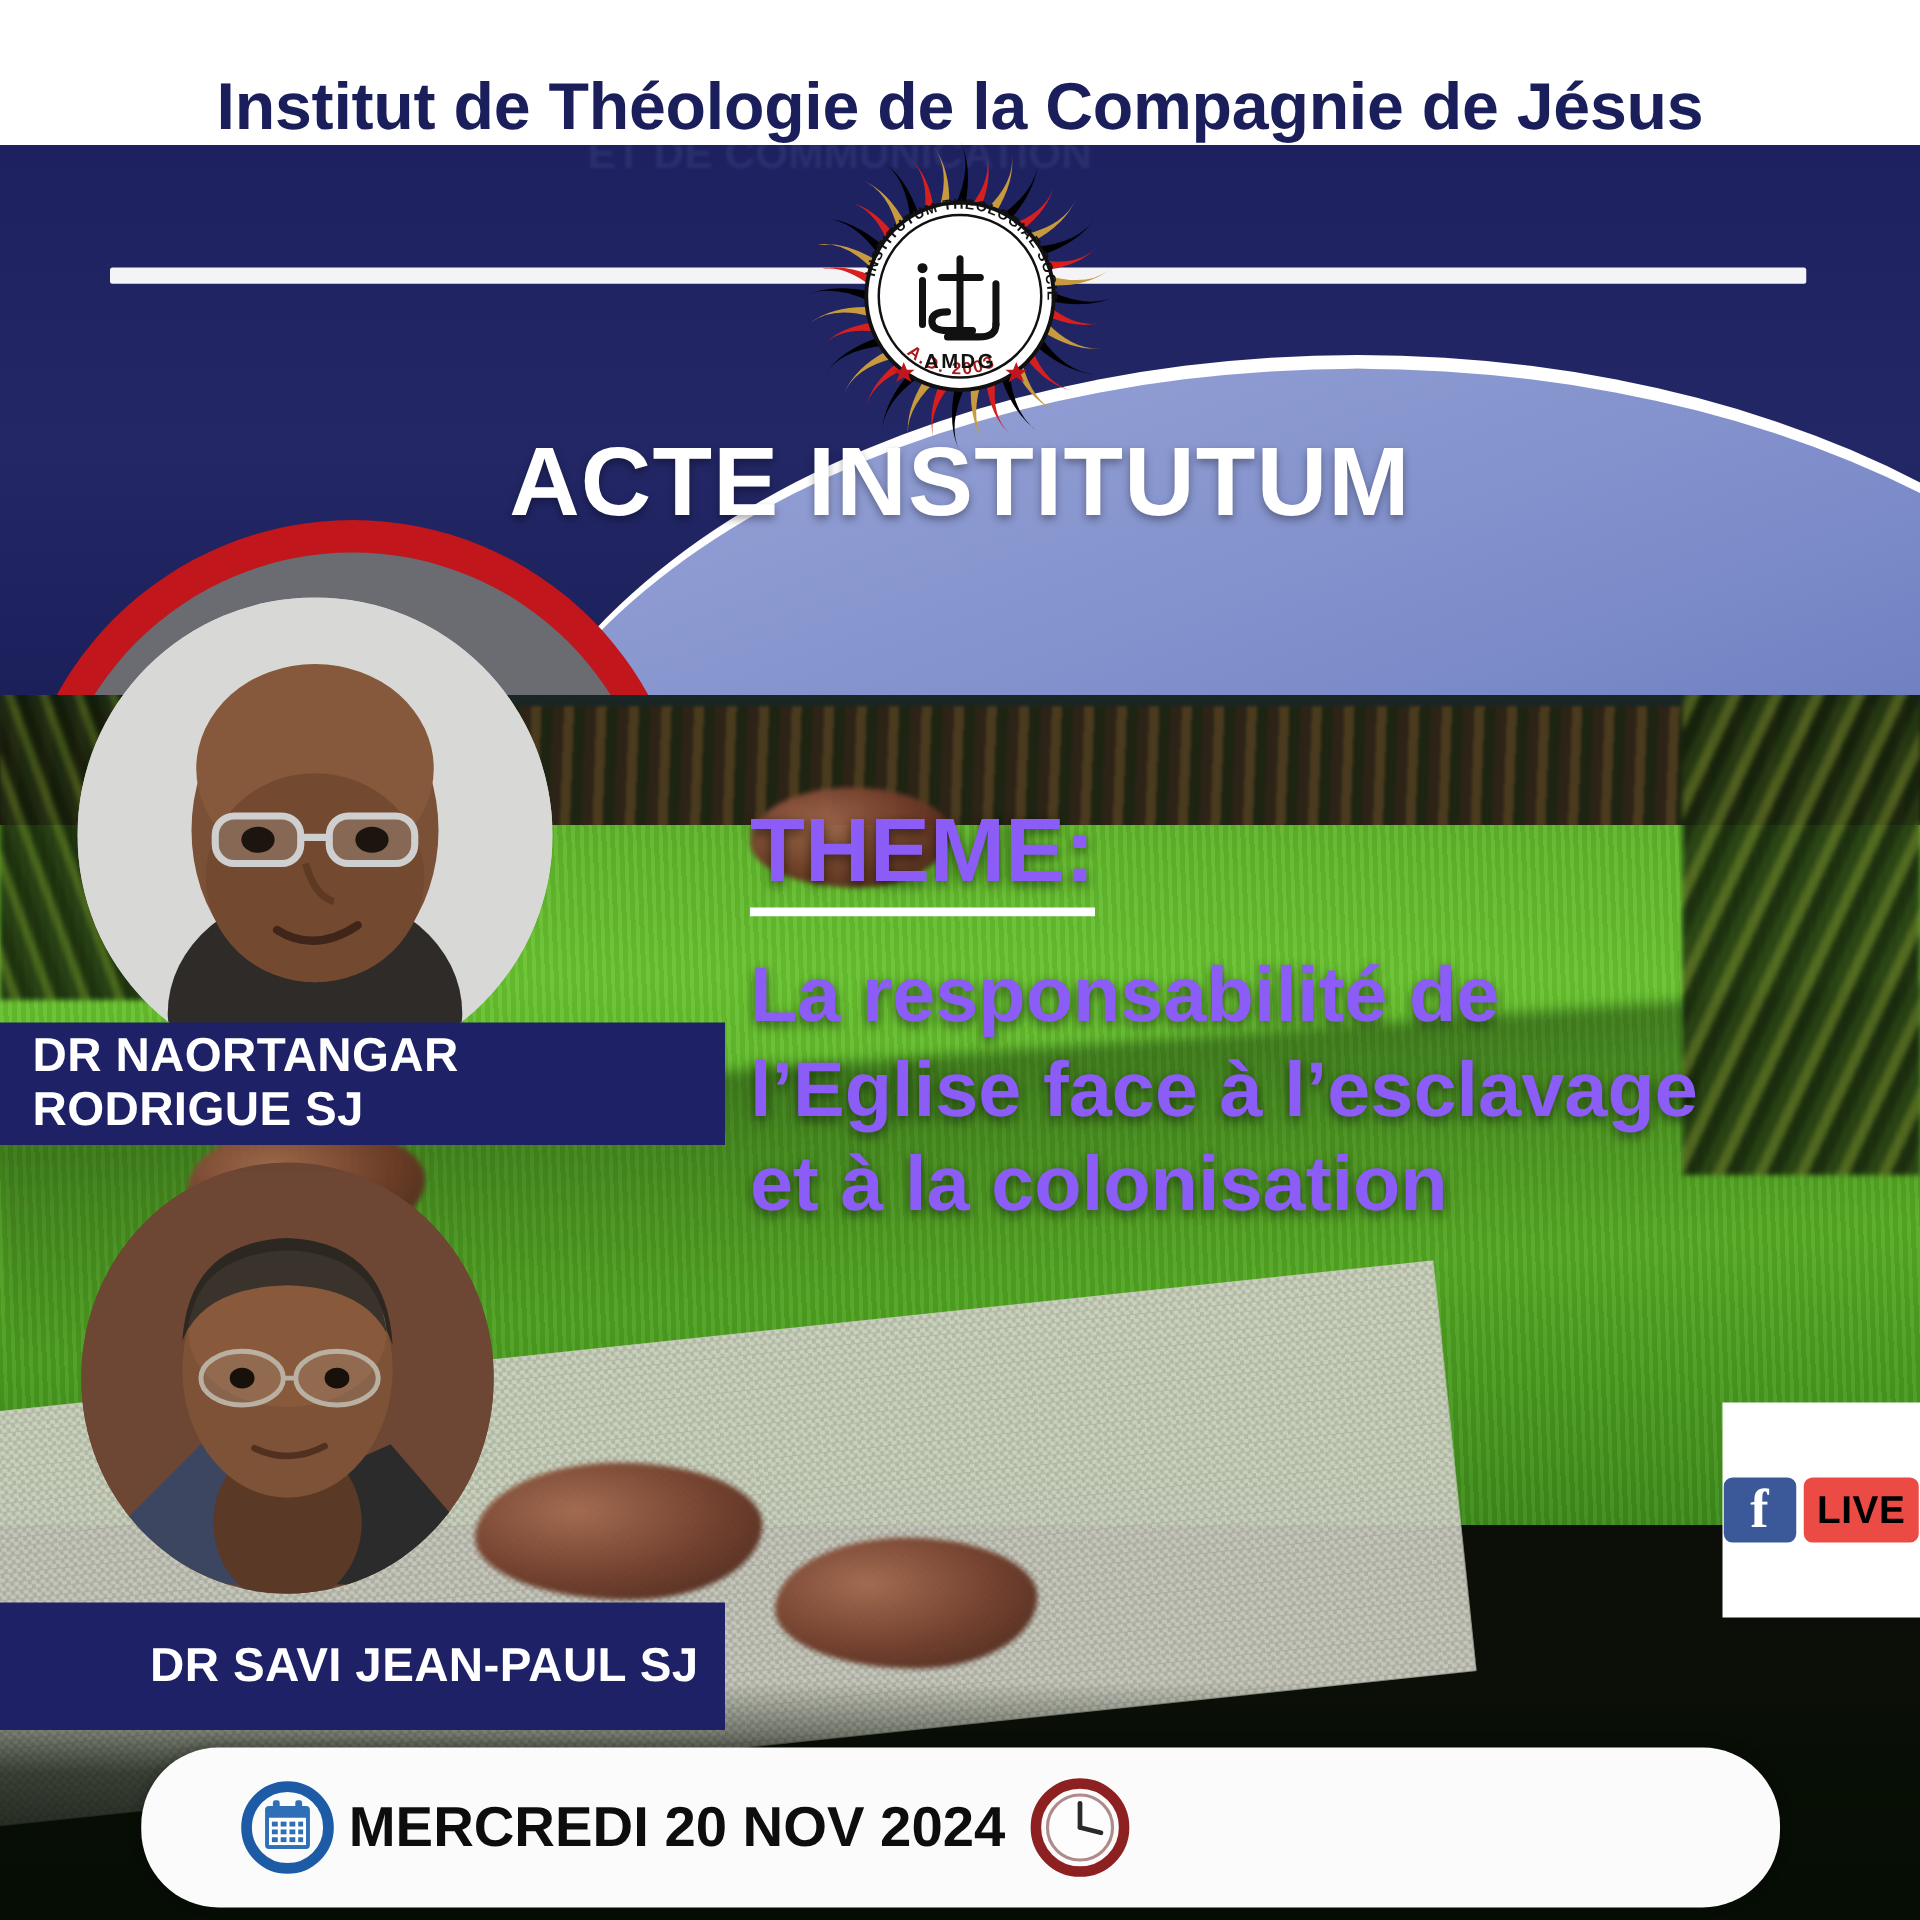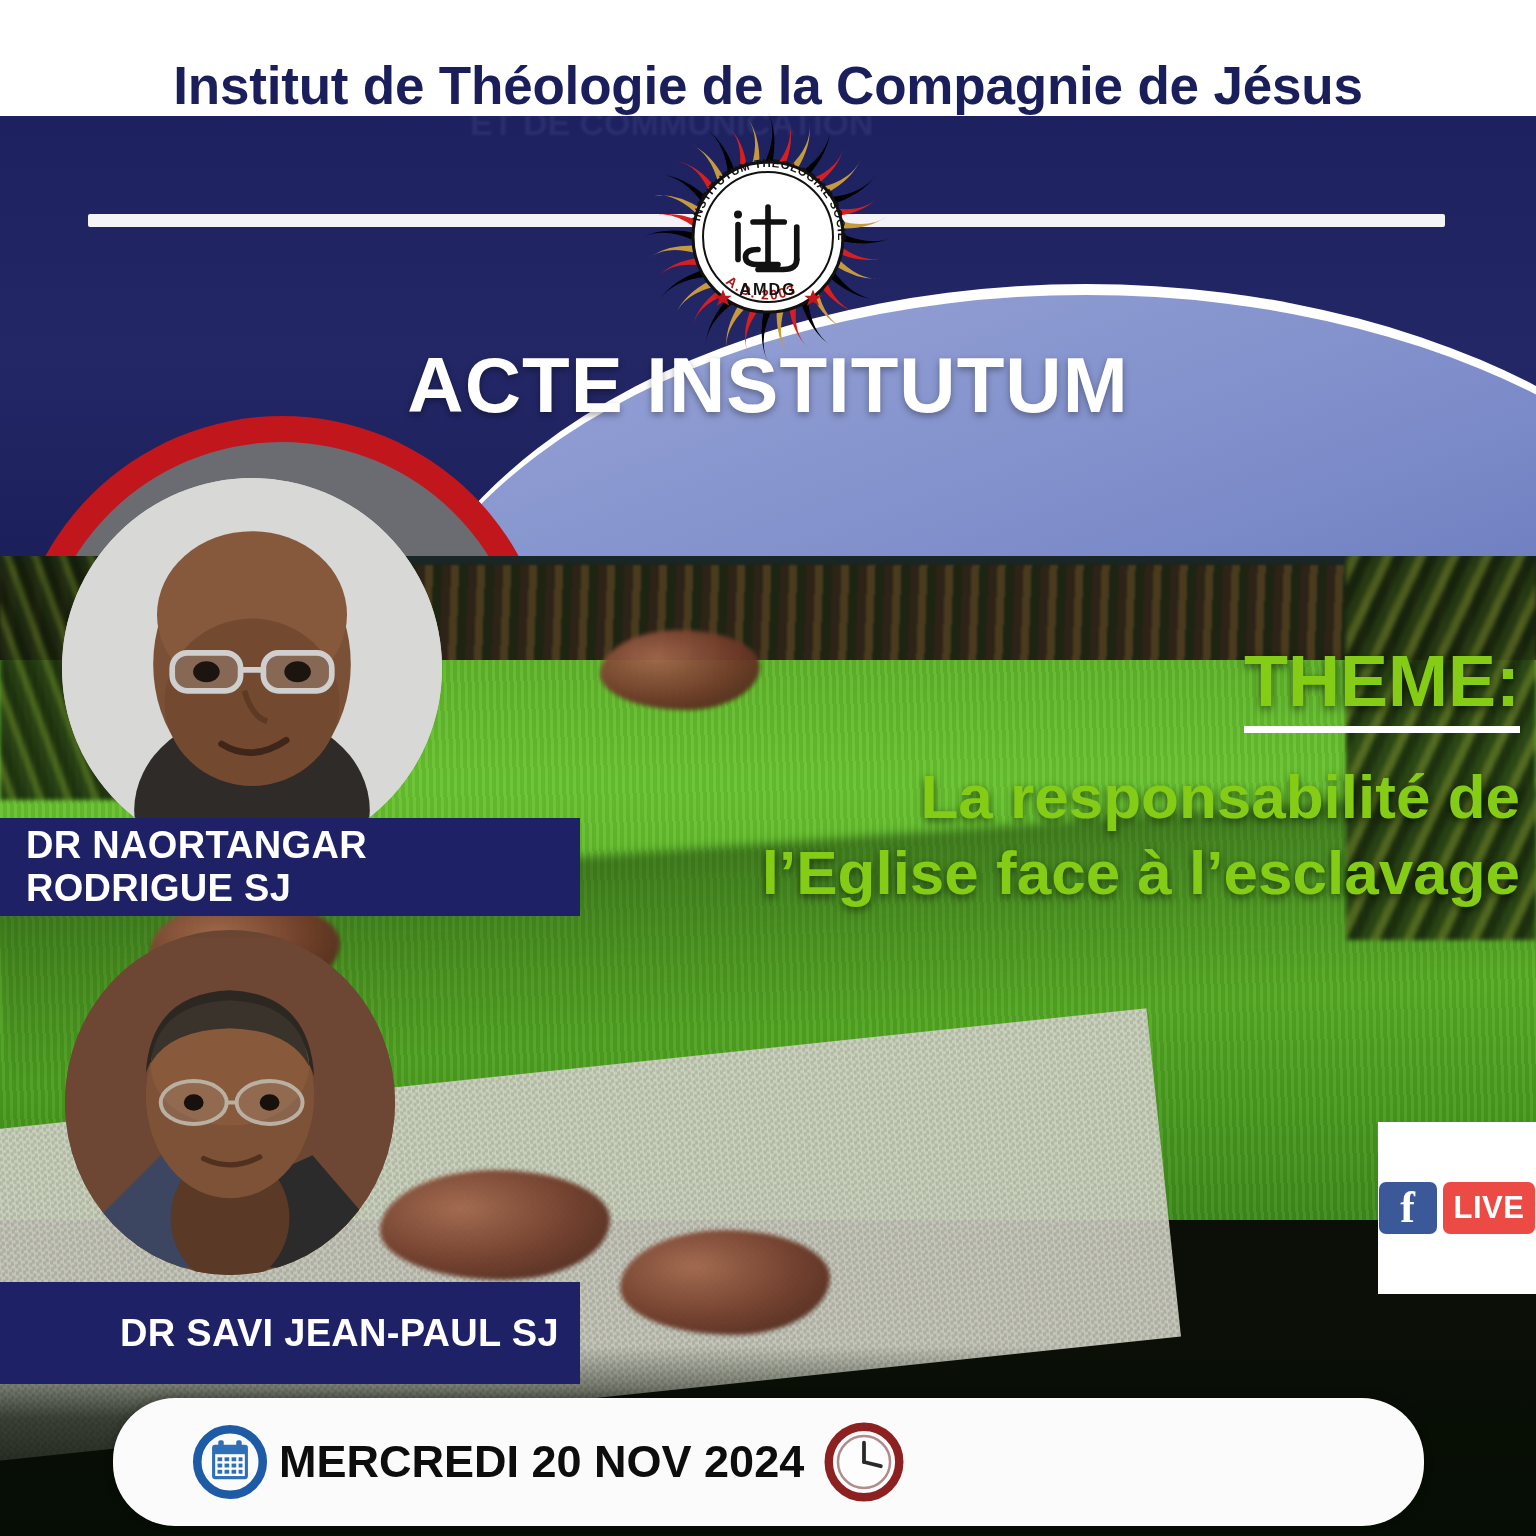--- a/index.html
+++ b/index.html
@@ -170,21 +170,21 @@
     background:#1e2166; color:#fff;
     display:flex; align-items:center;
     font-weight:700; letter-spacing:.3px;
   }
   .nb1{ top:818px; width:580px; height:98px; font-size:38px; padding-left:26px; }
   .nb2{ top:1282px; width:580px; height:102px; font-size:38px; padding-left:120px; }
 
   
   .theme-block{
     position:absolute; left:600px; top:640px; width:920px; z-index:42;
-    text-align:right; color:#84cc16;
+    text-align:left; color:#8b5cf6;
     text-shadow:0 3px 9px rgba(0,0,0,.55);
   }
   .theme-label{
     font-size:72px; font-weight:700; display:inline-block;
     border-bottom:7px solid #ffffff; padding-bottom:4px; margin-bottom:26px;
   }
   .theme-line{ font-size:62px; font-weight:700; line-height:1.22; }
 
   
   .fb-card{
@@ -197,21 +197,21 @@
     position:relative;
   }
   .fb-sq::after{
     content:"f"; position:absolute; left:50%; top:48%;
     transform:translate(-50%,-50%);
     color:#fff; font-size:44px; font-weight:700;
     font-family:"Liberation Serif", serif;
   }
   .live-sq{
     height:52px; background:#eb4a45; border-radius:7px;
-    color:#ffffff; font-size:31px; font-weight:700; letter-spacing:.5px;
+    color:#000000; font-size:31px; font-weight:700; letter-spacing:.5px;
     display:flex; align-items:center; justify-content:center;
     padding:0 11px;
   }
 
   
   .info-pill{
     position:absolute; left:113px; top:1398px; width:1311px; height:128px;
     background:#fbfbfb; border-radius:62px; z-index:50;
     display:flex; align-items:center; padding-left:78px; gap:0;
     box-shadow:0 -2px 10px rgba(0,0,0,.25);
@@ -377,20 +377,21 @@
     </svg>
   </div>
   <div class="name-bar nb2">
     <span>DR SAVI JEAN-PAUL SJ</span>
   </div>
 
   <div class="theme-block">
     <div class="theme-label">THEME:</div>
     <div class="theme-line">La responsabilité de</div>
     <div class="theme-line">l’Eglise face à l’esclavage</div>
+    <div class="theme-line">et à la colonisation</div>
   </div>
 
   <div class="fb-card">
     <div class="fb-sq"></div>
     <div class="live-sq">LIVE</div>
   </div>
 
   <div class="info-pill">
     <div class="pill-item">
       <svg class="cal-icon" viewBox="0 0 100 100">

